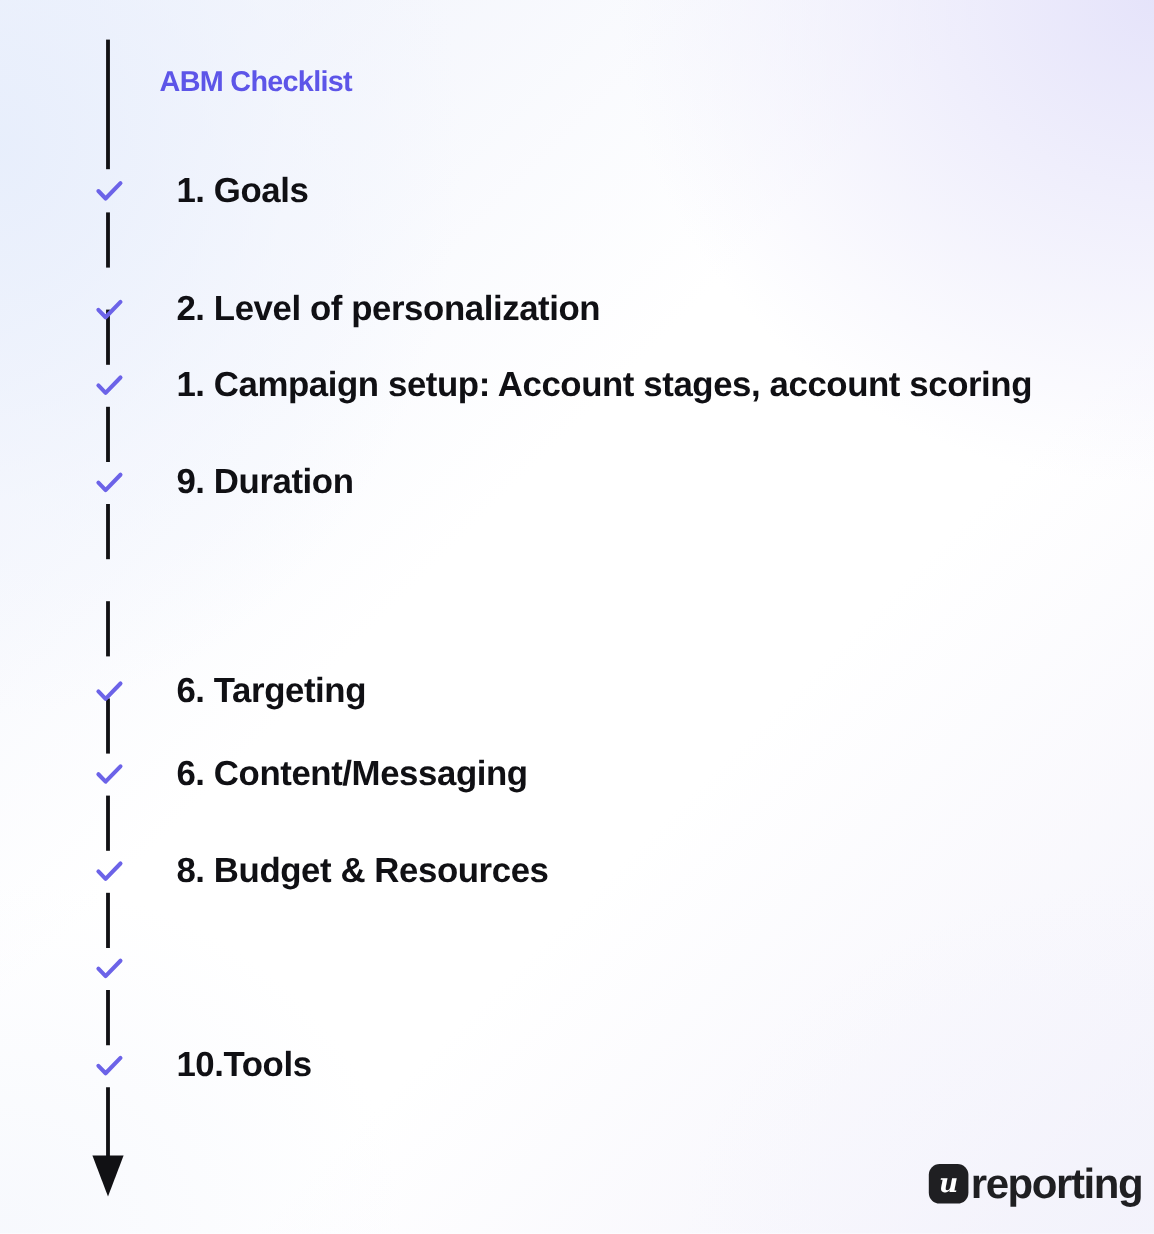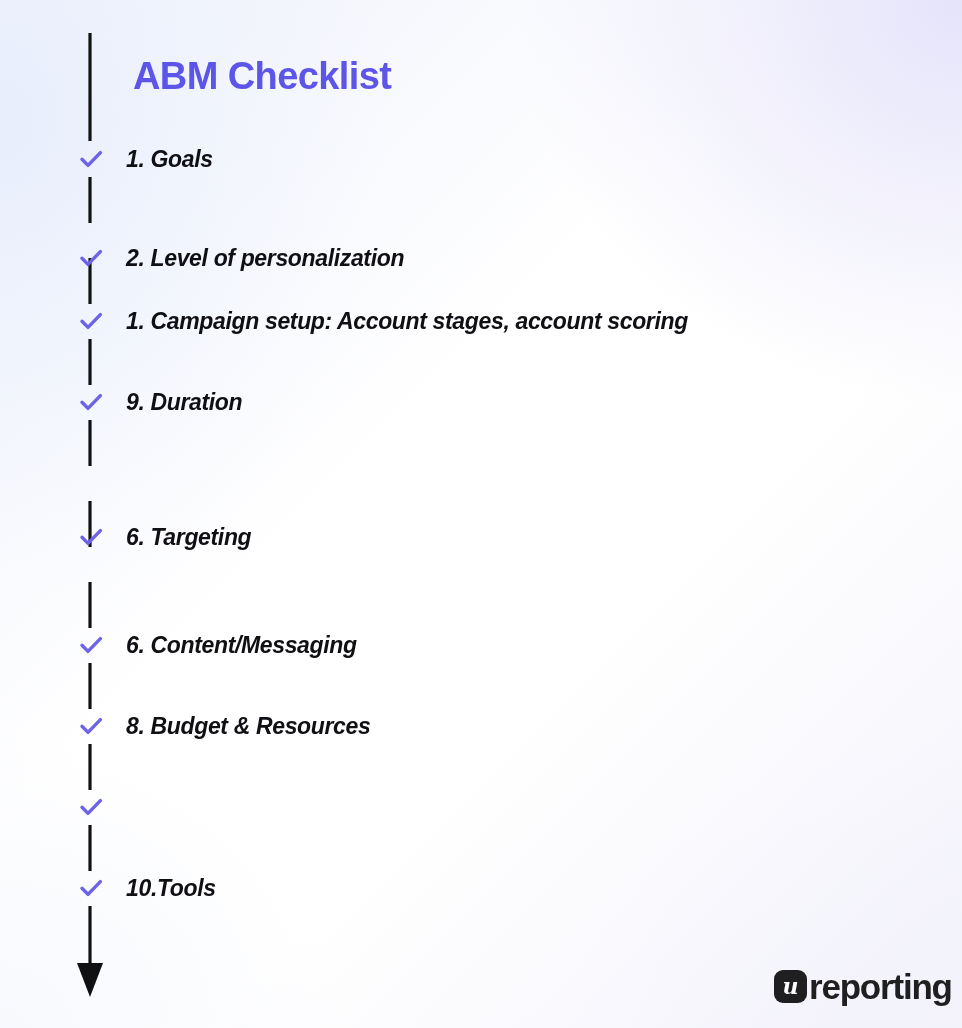--- a/index.html
+++ b/index.html
@@ -26,21 +26,21 @@
       radial-gradient(ellipse 560px 420px at 100% 100%, rgba(243,243,252,0.7) 0%, rgba(255,255,255,0) 70%),
       linear-gradient(135deg, #eef1fb 0%, #ffffff 42%, #ffffff 62%, #f3f2fb 100%);
     overflow: hidden;
   }
 
   
   #title {
     position: absolute;
     left: 133px;
     top: 57px;
-    font-size: 38px;
+    font-size: 24px;
     font-weight: 700;
     letter-spacing: -0.6px;
     color: #5d55e8;
     line-height: 1;
     white-space: nowrap;
   }
 
   
   #rail {
     position: absolute;
@@ -59,28 +59,27 @@
     display: flex;
     align-items: center;
   }
   .check-icon {
     width: 26px;
     height: 26px;
     flex: 0 0 26px;
     display: block;
   }
   .row-label {
-    margin-left: 22px;
-    font-size: 23px;
+    margin-left: 43px;
+    font-size: 29px;
     font-weight: 700;
     color: #101014;
     letter-spacing: -0.35px;
     white-space: nowrap;
     line-height: 1;
-    font-style: italic;
   }
 
   
   #logo {
     position: absolute;
     left: 774px;
     top: 966px;
     display: flex;
     align-items: center;
     height: 40px;
@@ -154,21 +153,21 @@
   </div>
 
   <div class="row" style="top:387px">
     <svg class="check-icon" viewBox="0 0 26 26">
       <path d="M4 13.2 L10 19.4 L22.4 6.6" fill="none" stroke="#6c63e8" stroke-width="3.4" stroke-linecap="round" stroke-linejoin="round"></path>
     </svg>
     <span class="row-label">9. Duration</span>
   </div>
 
 
-  <div class="row" style="top:522px">
+  <div class="row" style="top:561px">
     <svg class="check-icon" viewBox="0 0 26 26">
       <path d="M4 13.2 L10 19.4 L22.4 6.6" fill="none" stroke="#6c63e8" stroke-width="3.4" stroke-linecap="round" stroke-linejoin="round"></path>
     </svg>
     <span class="row-label">6. Targeting</span>
   </div>
 
   <div class="row" style="top:630px">
     <svg class="check-icon" viewBox="0 0 26 26">
       <path d="M4 13.2 L10 19.4 L22.4 6.6" fill="none" stroke="#6c63e8" stroke-width="3.4" stroke-linecap="round" stroke-linejoin="round"></path>
     </svg>

